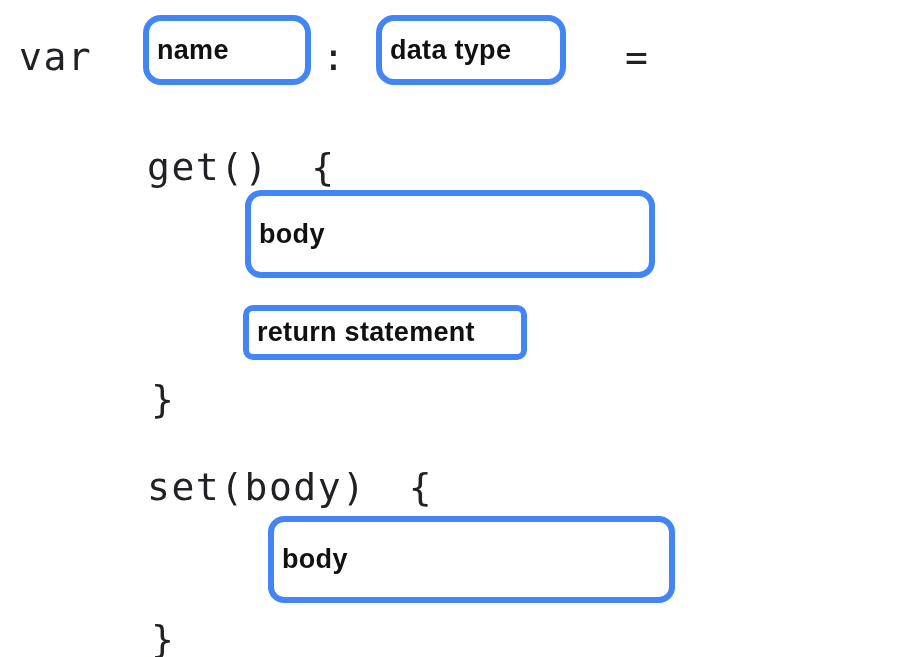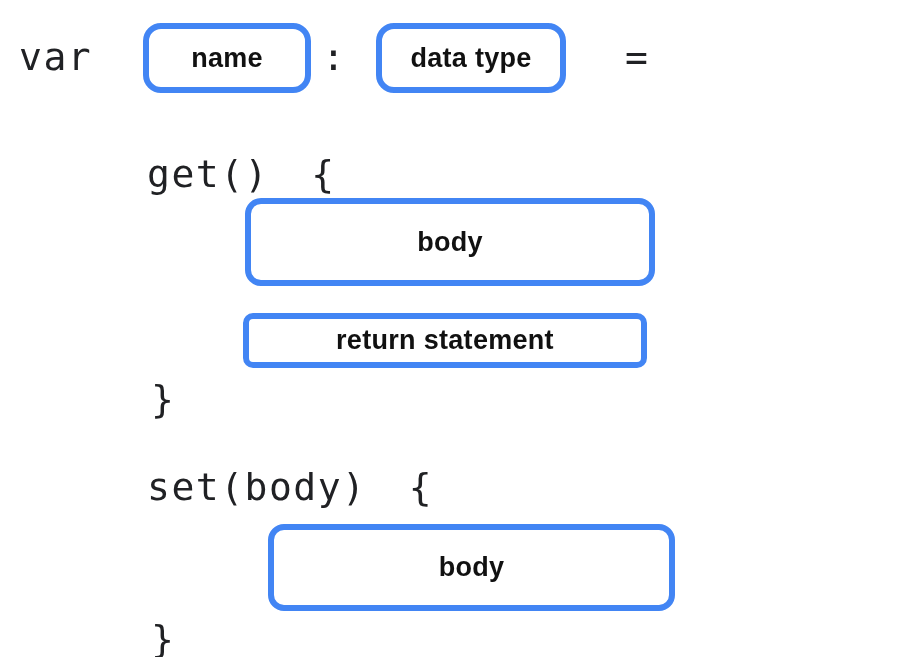--- a/index.html
+++ b/index.html
@@ -27,45 +27,43 @@
     color: var(--text);
     white-space: pre;
   }
   .slot {
     position: absolute;
     border: 6px solid var(--accent);
     border-radius: 18px;
     background: var(--bg);
     display: flex;
     align-items: center;
-    justify-content: center;
-    margin-top: 8px;
   }
   .slot .label {
     font-family: "Liberation Sans", sans-serif;
     font-weight: 700;
     font-size: 27px;
     letter-spacing: 0.3px;
     color: #111111;
     white-space: nowrap;
   }
   
   .box-name          { left: 135px; top: 7px;   width: 168px; height: 70px; }
   .box-data-type     { left: 368px; top: 7px;   width: 190px; height: 70px; }
   .box-initial-value { left: 680px; top: 7px;   width: 210px; height: 70px; }
   
   .box-get-body      { left: 237px; top: 182px; width: 410px; height: 88px; border-radius: 16px; }
-  .box-return        { left: 235px; top: 297px; width: 404px; height: 55px; border-radius: 10px; }
+  .box-return        { left: 235px; top: 297px; width: 284px; height: 55px; border-radius: 10px; }
   
   .box-set-body      { left: 260px; top: 508px; width: 407px; height: 87px; border-radius: 16px; }
   
   .kw-var   { left: 7px;   top: 25px; }
   .colon    { left: 310px; top: 25px; }
   .equals   { left: 613px; top: 25px; }
-  .get-sig  { left: 135px; top: 142px; }
+  .get-sig  { left: 135px; top: 135px; }
   .brace-1  { left: 139px; top: 367px; }
   .set-sig  { left: 135px; top: 455px; }
   .brace-2  { left: 139px; top: 607px; }
 </style>
 </head>
 <body>
 
 <div class="canvas">
 
   <span class="code kw-var">var</span>

